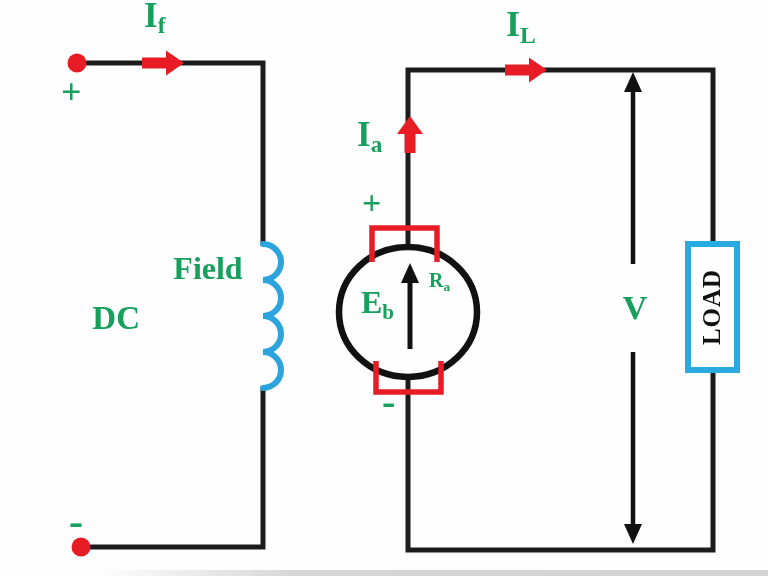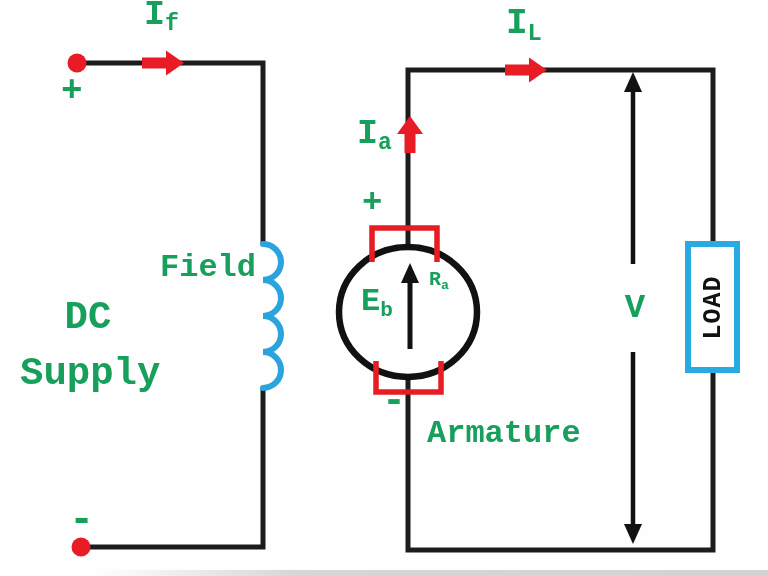--- a/index.html
+++ b/index.html
@@ -5,21 +5,21 @@
   :root{
     --label-green:#17A05B;
     --arrow-red:#E81C24;
     --coil-blue:#2BA3DC;
     --load-box-blue:#29ABE2;
     --wire-black:#1C1C1C;
   }
   html,body{margin:0;padding:0;background:#ffffff;}
   .canvas{
     position:relative;width:768px;height:576px;background:#fefefe;
-    overflow:hidden;font-family:Liberation Mono, monospace;
+    overflow:hidden;font-family:Liberation Serif, serif;
   }
   svg{position:absolute;left:0;top:0;}
   .wire{stroke:var(--wire-black);stroke-width:5;fill:none;}
   .coil{stroke:var(--coil-blue);stroke-width:6;fill:none;stroke-linecap:round;}
   .armature-ellipse{stroke:#111;stroke-width:6.5;fill:#fefefe;}
   .emf-line{stroke:#111;stroke-width:5;}
   .blackfill{fill:#111;}
   .brush{stroke:var(--arrow-red);stroke-width:5.5;fill:none;stroke-linejoin:miter;}
   .load-rect{stroke:var(--load-box-blue);stroke-width:6;fill:#fefefe;}
   .redfill{fill:var(--arrow-red);}
@@ -84,38 +84,36 @@
     <span>I</span><span class="sub">L</span>
   </div>
 
   <div class="lbl" style="left:357px;top:117px;font-size:35px;">
     <span>I</span><span class="sub">a</span>
   </div>
 
   <div class="lbl sign" style="left:61px;top:74px;">+</div>
   <div class="lbl" style="left:69px;top:500px;font-size:42px;">-</div>
 
-  <div class="lbl" style="left:20px;top:290px;width:136px;text-align:center;font-size:39px;line-height:56px;">
+  <div class="lbl" style="left:4px;top:290px;width:136px;text-align:right;font-size:33px;line-height:56px;">
     <div>DC</div>
-    <div>Supply</div>
   </div>
 
   <div class="lbl" style="left:158px;top:252px;width:100px;text-align:center;font-size:32px;">Field</div>
 
   <div class="lbl" style="left:361px;top:286px;font-size:32px;">
     <span>E</span><span class="sub">b</span>
   </div>
   <div class="lbl" style="left:421px;top:270px;font-size:20px;margin-left:8px;">
     <span>R</span><span class="sub">a</span>
   </div>
 
   <div class="lbl" style="left:362px;top:186px;font-size:34px;">+</div>
   <div class="lbl" style="left:382px;top:382px;font-size:40px;">-</div>
 
-  <div class="lbl" style="left:427px;top:418px;font-size:32px;">Armature</div>
 
   <div class="lbl" style="left:617px;top:291px;width:36px;text-align:center;font-size:34px;">V</div>
 
   <div class="load-wrap">
     <span class="load-text">LOAD</span>
   </div>
 
   <div class="bottom-strip"></div>
 </div>
 

